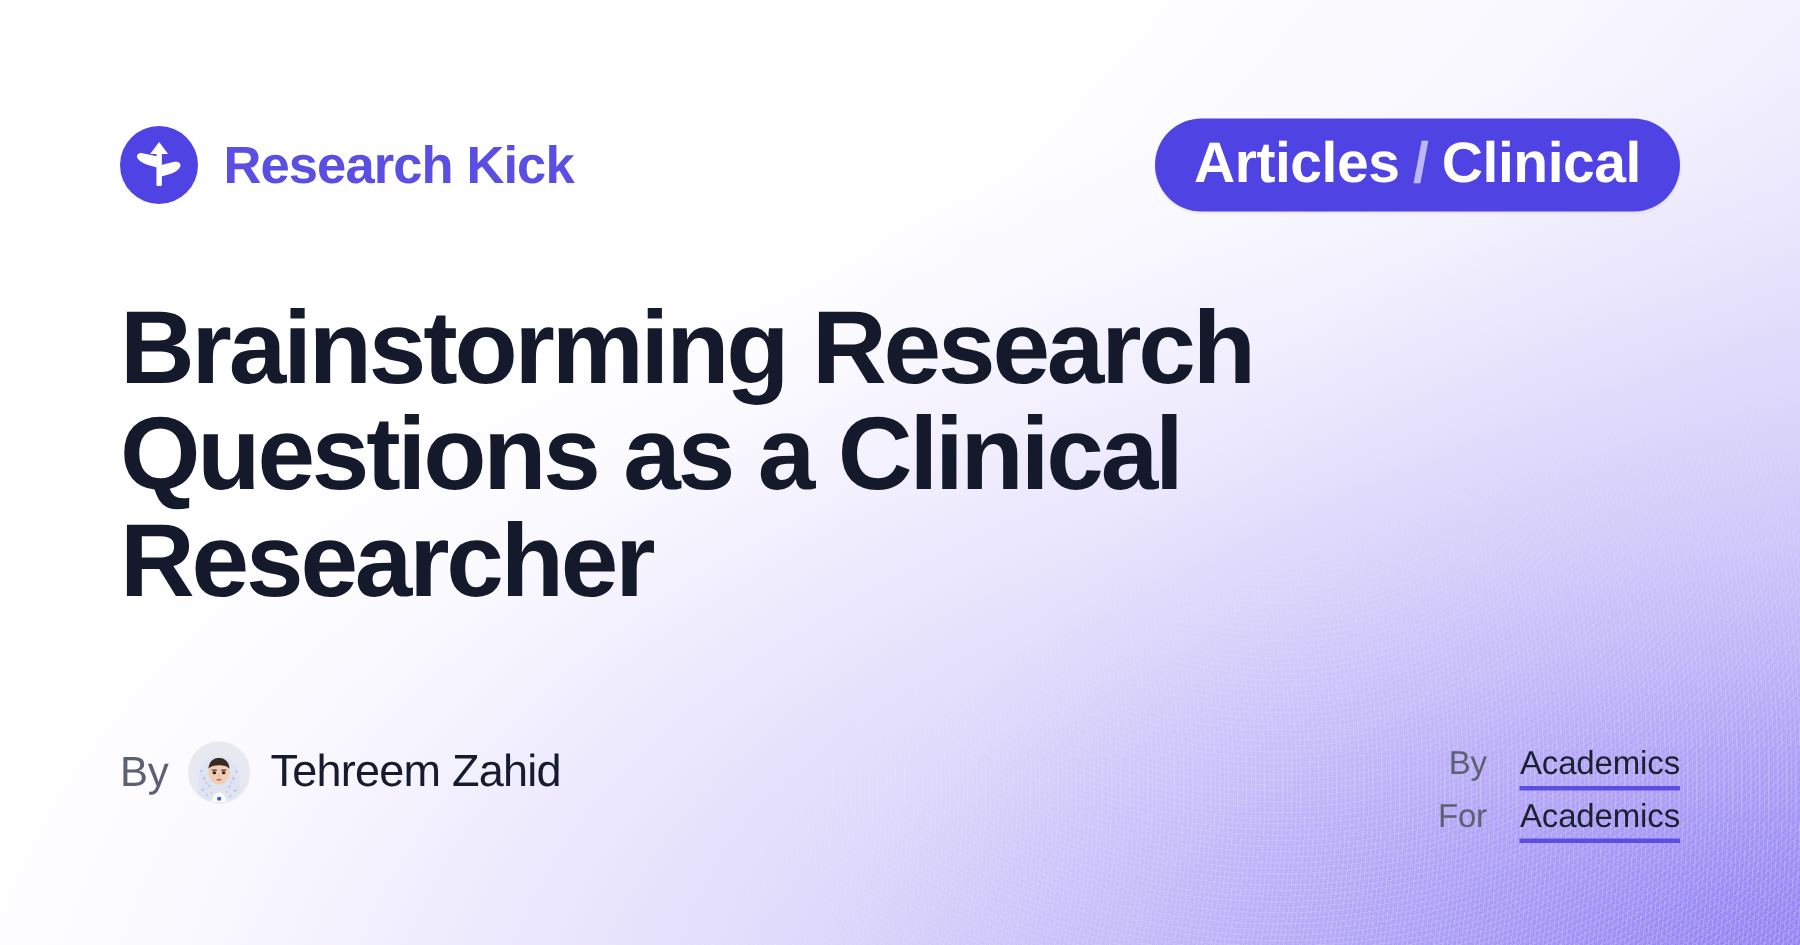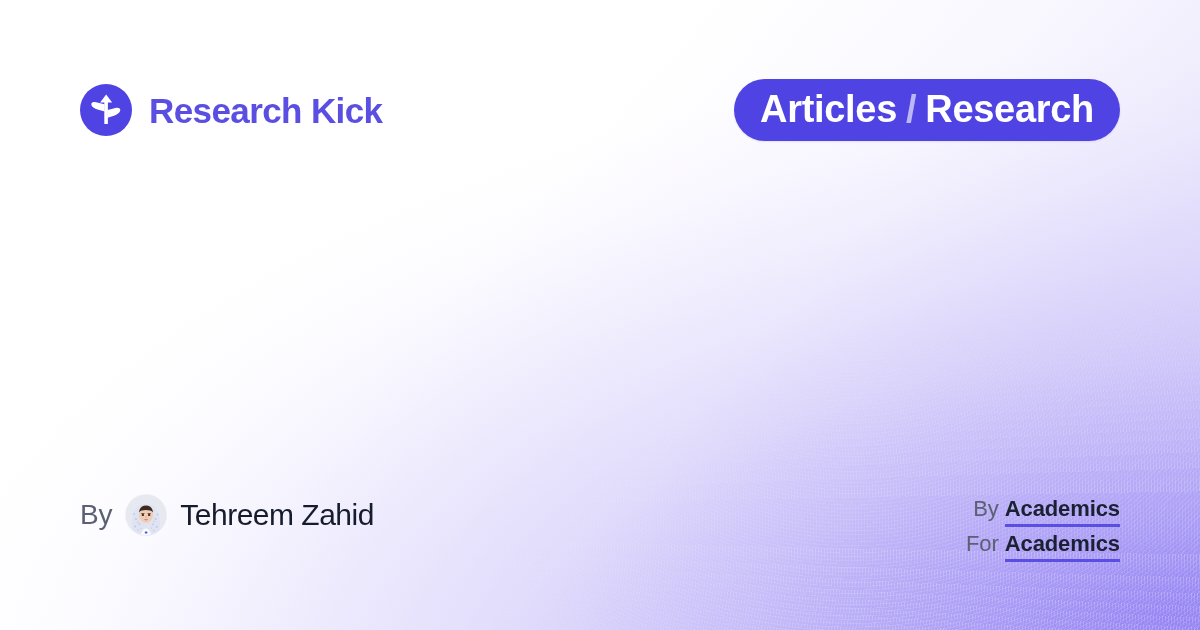--- a/index.html
+++ b/index.html
@@ -202,25 +202,25 @@
     line-height: 1.28;
   }
   .tagline-line {
     font-size: 22px;
     color: #5b6172;
     letter-spacing: -0.1px;
     white-space: nowrap;
   }
   .tagline-line + .tagline-line { margin-top: 7px; }
   .tagline-strong {
-    font-weight: bold;
+    font-weight: normal;
     color: #1b2133;
     border-bottom: 3px solid #5b4fe3;
     padding-bottom: 3px;
-    margin-left: 6px;
+    margin-left: 22px;
   }
 </style>
 </head>
 <body>
 
 <div class="og-card">
 
   <div class="bg-base"></div>
   <div class="bg-glow-main"></div>
   <div class="bg-glow-soft"></div>
@@ -243,25 +243,28 @@
 
             <path d="M21.6 20.0 L29.4 18.0 C32.6 17.2 34.9 18.6 34.2 20.8 C33.6 22.7 31.2 24.7 28.0 25.8 L21.6 27.7 Z" fill="#ffffff"></path>
           </svg>
         </span>
         <span class="brand-name">Research Kick</span>
       </div>
 
       <div class="category-pill">
         <span>Articles</span>
         <span class="pill-sep">/</span>
-        <span>Research</span>
+        <span>Clinical</span>
       </div>
 
     </div>
 
+    <div class="title-wrap">
+      <h1 class="post-title">Brainstorming Research Questions as a Clinical Researcher</h1>
+    </div>
 
     <div class="spacer"></div>
 
     <div class="footer-row">
 
       <div class="byline">
         <span class="byline-prefix">By</span>
         <span class="avatar">
           <svg viewBox="0 0 40 40" aria-hidden="true">
             <defs>

